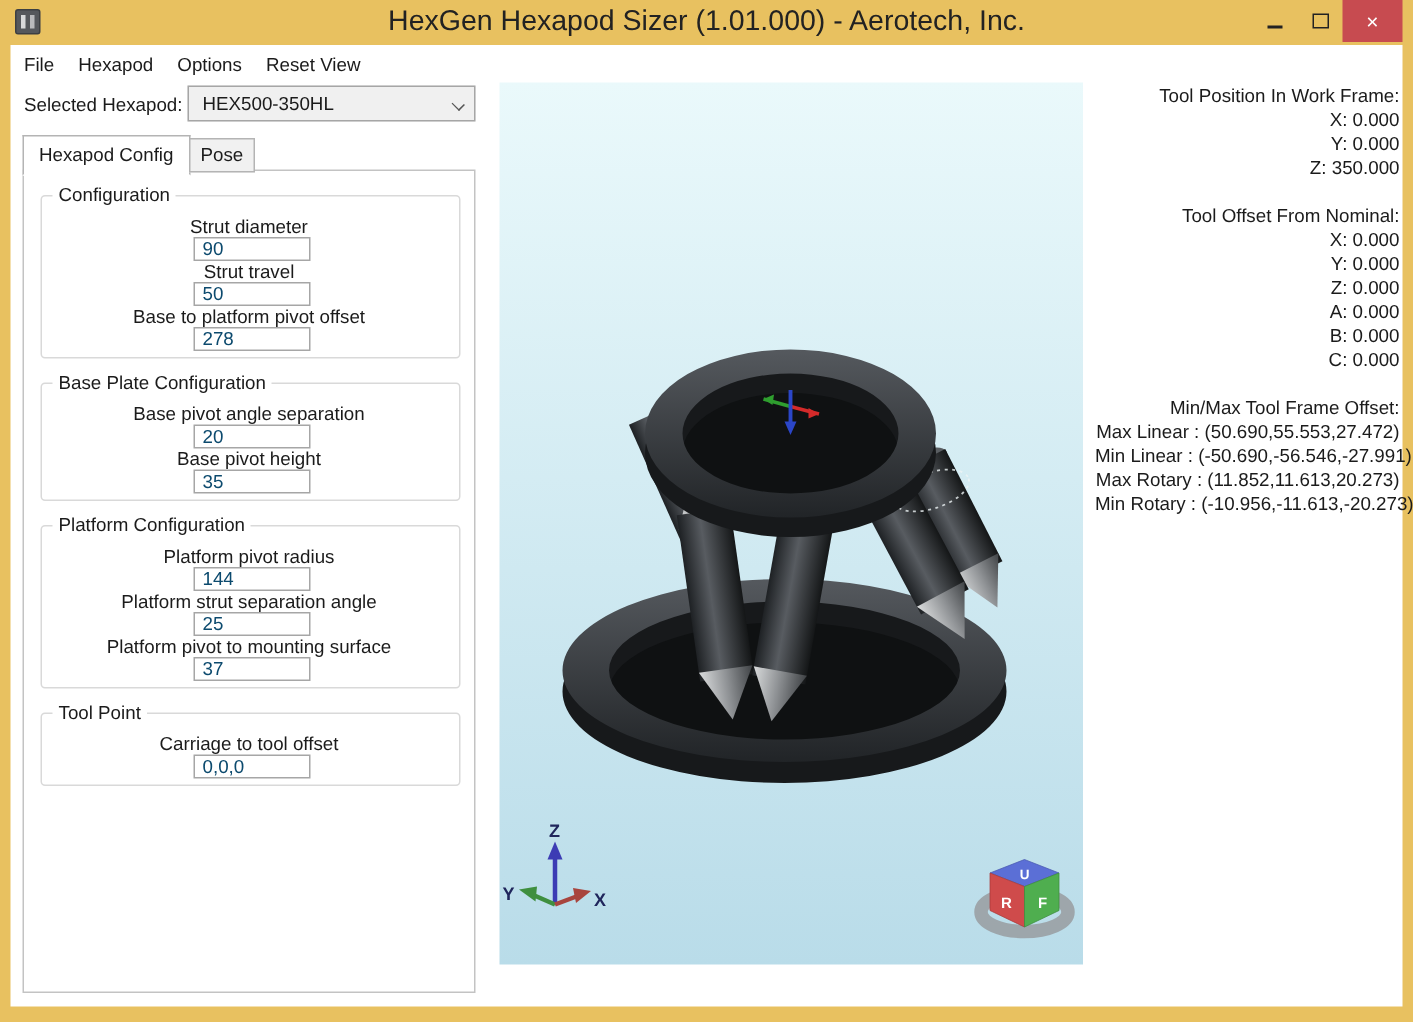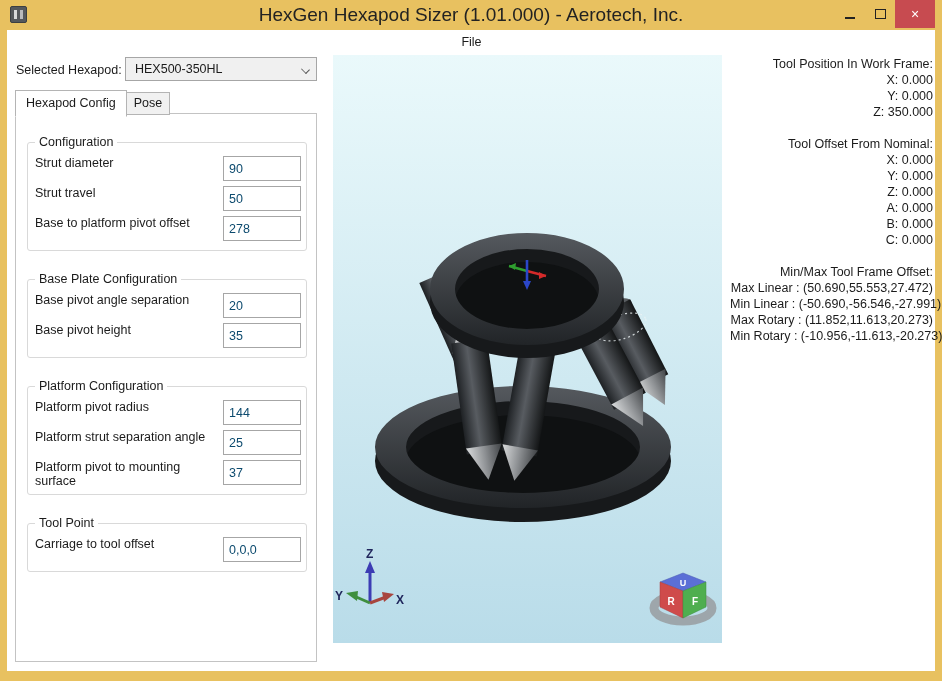--- a/index.html
+++ b/index.html
@@ -18,40 +18,40 @@
   .title { position:absolute; left:0; right:0; top:0; height:30px; line-height:30px;
     text-align:center; font-size:19px; color:#222; }
   .win-buttons { position:absolute; right:7px; top:0; height:30px; display:flex; align-items:flex-start; }
   .btn-min, .btn-max { width:30px; height:28px; display:flex; align-items:center; justify-content:center; color:#222; }
   .btn-min span { display:block; width:10px; height:0; border-bottom:2px solid #222; margin-top:8px; }
   .btn-max span { display:block; width:11px; height:10px; border:1.5px solid #222; background:transparent; }
   .btn-close { width:40px; height:28px; background:#c74b50; color:#fff;
     display:flex; align-items:center; justify-content:center; font-size:14px; }
   
   .client { position:absolute; left:7px; right:7px; top:30px; bottom:10px; background:#ffffff; }
-  .menubar { position:absolute; left:0; top:0; right:0; height:26px; display:flex; align-items:center; padding-left:1px;flex-direction:column; }
+  .menubar { position:absolute; left:0; top:0; right:0; height:26px; display:flex; align-items:center; padding-left:1px; }
   .menu-item { padding:5px 8px; cursor:default; }
   
   .left-panel { position:absolute; left:0; top:26px; width:326px; bottom:0; }
   .selector-label { position:absolute; left:9px; top:7px; }
   .dropdown { position:absolute; left:118px; top:1px; width:192px; height:24px;
     background:#f0f0f0; border:1px solid #a6a6a6; display:flex; align-items:center;
     padding:0 22px 0 9px; cursor:default; }
   .chev { position:absolute; right:7px; top:8px; width:7px; height:7px; }
   .chev::before { content:""; position:absolute; left:0; top:0; width:6px; height:6px;
     border-right:1.4px solid #565656; border-bottom:1.4px solid #565656; transform:rotate(45deg) scale(1,0.8); }
   .tabs { position:absolute; left:8px; top:34px; display:flex; align-items:center; z-index:2; }
   .tab { border:1px solid #b4b4b4; background:#f1f1f1; padding:3px 7px 4px 7px; margin-right:-1px; }
   .tab.active { background:#ffffff; border-bottom:1px solid #ffffff; padding:5px 10px 6px 10px; margin-bottom:-1px; }
   .tabpage { position:absolute; left:8px; top:57px; width:302px; height:549px;
     border:1px solid #c3c3c3; background:#fff; }
-  .group { margin:28px 9px 0 11px; border:1px solid #d9d9d9; border-radius:3px;
+  .group { margin:16px 9px 0 11px; border:1px solid #d9d9d9; border-radius:3px;
     position:relative; padding:9px 5px 4px 7px; }
   .group-title { position:absolute; top:-8px; left:7px; background:#fff; padding:0 4px; }
-  .field-row { display:flex; align-items:flex-start; margin:4px 0; height:26px; }
+  .field-row { display:flex; align-items:center; margin:4px 0; height:26px;flex-direction:column; }
   .field-label { flex:1; padding-right:4px; }
   .field-input { width:78px; height:25px; border:1px solid #a6a6a6; padding:0 5px;
     font-family:inherit; font-size:12.5px; color:#0c4a6e; outline:none; }
   
   .viewport { position:absolute; left:326px; top:25px; width:389px; height:588px;
     background:linear-gradient(#eaf9fb, #b9dce9); }
   .viewport svg { display:block; }
   
   .info-panel { position:absolute; left:723px; top:26px; right:2px;text-align:right; }
   .info-section { margin-bottom:16px; }

